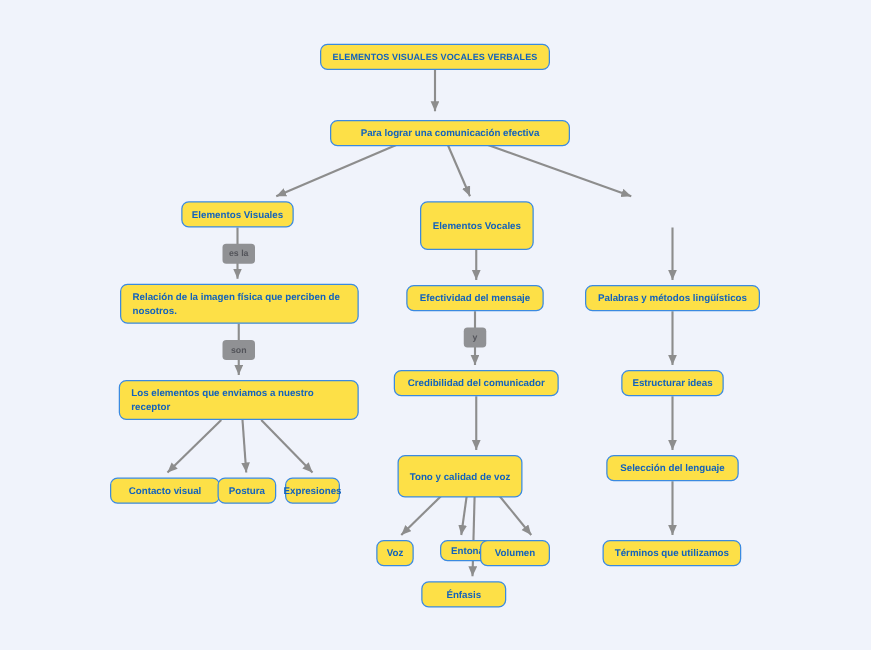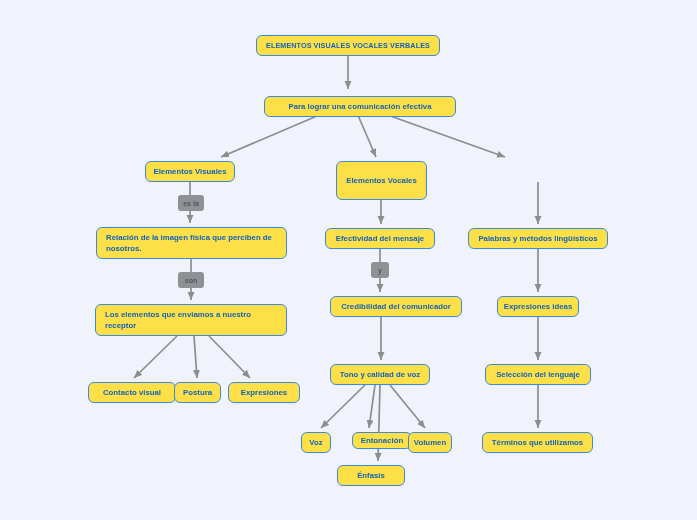--- a/index.html
+++ b/index.html
@@ -105,39 +105,39 @@
   <div class="node multi" style="left:96px;top:227px;width:191px;height:32px">Relación de la imagen física que perciben de nosotros.</div>
 
   <div class="chip" style="left:178px;top:272px;width:26px;height:16px">son</div>
 
   <div class="node multi" style="left:95px;top:304px;width:192px;height:32px">Los elementos que enviamos a nuestro receptor</div>
 
   <div class="node" style="left:88px;top:382px;width:88px;height:21px">Contacto visual</div>
 
   <div class="node" style="left:174px;top:382px;width:47px;height:21px">Postura</div>
 
-  <div class="node" style="left:228px;top:382px;width:72px;height:21px">Expresiones</div>
+  <div class="node" style="left:228px;top:382px;width:44px;height:21px">Expresiones</div>
 
   <div class="node" style="left:325px;top:228px;width:110px;height:21px">Efectividad del mensaje</div>
 
   <div class="chip" style="left:371px;top:262px;width:18px;height:16px">y</div>
 
-  <div class="node" style="left:330px;top:296px;width:132px;height:21px">Credibilidad del comunicador</div>
+  <div class="node" style="left:315px;top:296px;width:132px;height:21px">Credibilidad del comunicador</div>
 
-  <div class="node" style="left:330px;top:364px;width:100px;height:21px">Tono y calidad de voz</div>
+  <div class="node" style="left:318px;top:364px;width:100px;height:34px">Tono y calidad de voz</div>
 
   <div class="node" style="left:301px;top:432px;width:30px;height:21px">Voz</div>
 
   <div class="node" style="left:352px;top:432px;width:60px;height:17px">Entonación</div>
 
-  <div class="node" style="left:408px;top:432px;width:44px;height:21px">Volumen</div>
+  <div class="node" style="left:384px;top:432px;width:56px;height:21px">Volumen</div>
 
   <div class="node" style="left:337px;top:465px;width:68px;height:21px">Énfasis</div>
 
   <div class="node" style="left:468px;top:228px;width:140px;height:21px">Palabras y métodos lingüísticos</div>
 
-  <div class="node" style="left:497px;top:296px;width:82px;height:21px">Expresiones ideas</div>
+  <div class="node" style="left:497px;top:296px;width:82px;height:21px">Estructurar ideas</div>
 
   <div class="node" style="left:485px;top:364px;width:106px;height:21px">Selección del lenguaje</div>
 
   <div class="node" style="left:482px;top:432px;width:111px;height:21px">Términos que utilizamos</div>
 
 </div>
 
 </body></html>

